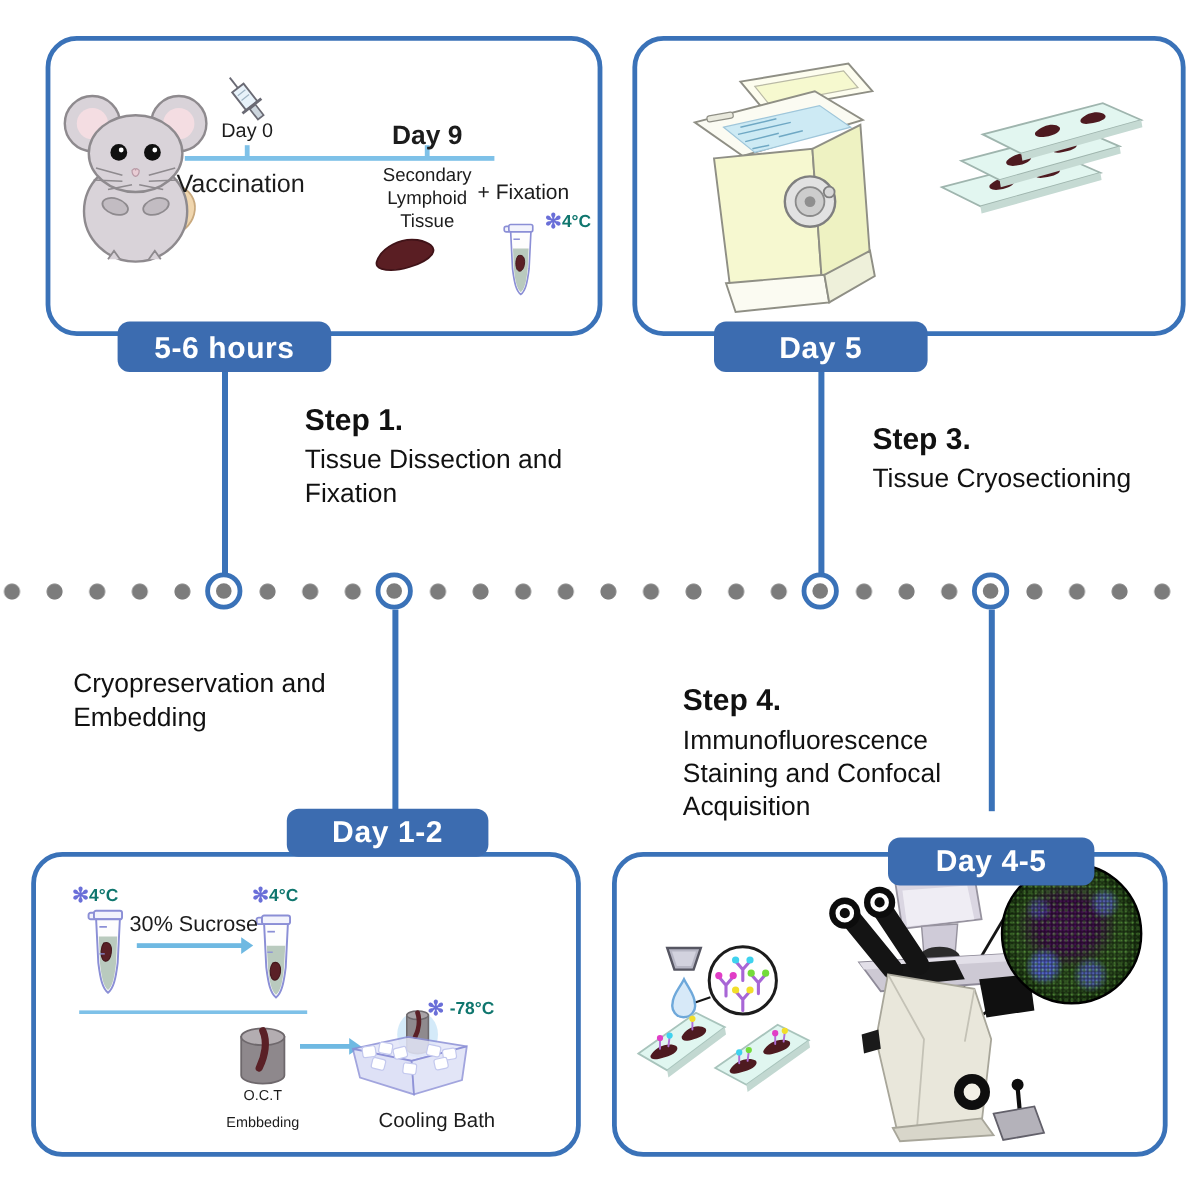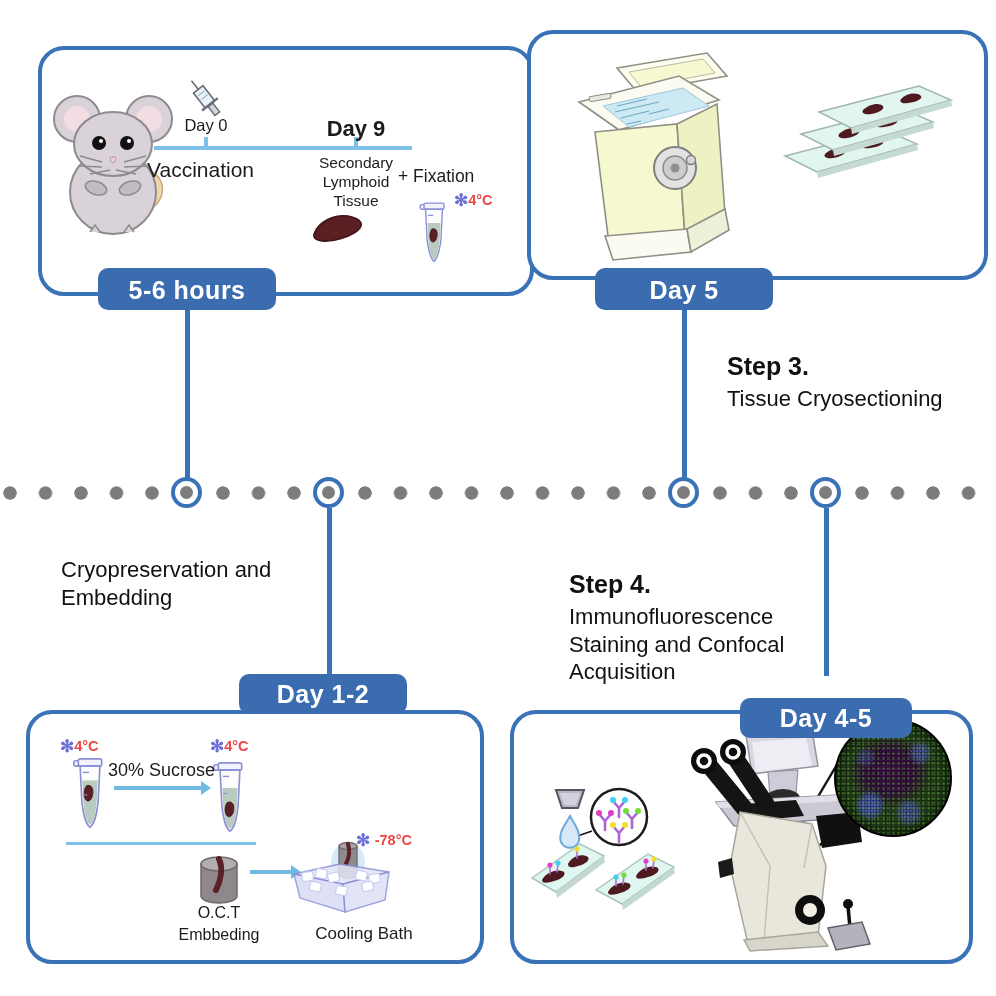--- a/index.html
+++ b/index.html
@@ -1,20 +1,20 @@
 <!DOCTYPE html>
 <html><head>
 <meta charset="utf-8">
 <style>
   html,body{margin:0;padding:0;background:#fff;}
   #fig{position:relative;width:996px;height:996px;background:#fff;overflow:hidden;
        font-family:"Liberation Sans",sans-serif;color:#1c1c1c;}
   
   .panel{position:absolute;background:#fff;border:4.5px solid #3a72b8;border-radius:26px;z-index:1;}
-  #p1{left:38px;top:46px;width:456px;height:242px;padding-left:32px;}
+  #p1{left:38px;top:30px;width:456px;height:242px;}
   #p2{left:527px;top:30px;width:453px;height:242px;}
   #p3{left:26px;top:710px;width:450px;height:246px;}
   #p4{left:510px;top:710px;width:455px;height:246px;}
   
   .badge{position:absolute;background:#3c6cb0;color:#fff;font-weight:bold;font-size:25px;
          text-align:center;border-radius:10px;z-index:4;letter-spacing:.5px;}
   #b1{left:98px;top:268px;width:178px;height:42px;line-height:44px;}
   #b2{left:595px;top:268px;width:178px;height:42px;line-height:44px;}
   #b3{left:239px;top:674px;width:168px;height:40px;line-height:40px;}
   #b4{left:740px;top:674px;width:172px;height:40px;line-height:40px;margin-top:24px;}
@@ -38,39 +38,39 @@
   .step .t{font-size:25px;font-weight:bold;margin:0 0 4px 0;color:#111;}
   .step .d{font-size:22px;line-height:1.25;color:#111;}
   #s1{left:254px;top:336px;width:250px;}
   #s2{left:61px;top:556px;width:245px;}
   #s3{left:727px;top:352px;width:250px;}
   #s4{left:569px;top:570px;width:252px;}
   
   .lbl{position:absolute;white-space:nowrap;}
   .ctr{text-align:center;}
   .snow{color:#6a6fd8;font-size:17px;font-weight:bold;vertical-align:-1px;}
-  .temp{font-size:14.5px;font-weight:600;color:#ef4444;text-align:right;}
+  .temp{font-size:14.5px;font-weight:600;color:#0f766e;text-align:right;}
   .arrow{position:absolute;height:3.5px;background:#6fb9e2;}
   .arrow::after{content:"";position:absolute;right:-9px;top:-5.5px;border-left:10px solid #6fb9e2;
         border-top:7px solid rgba(0,0,0,0);border-bottom:7px solid rgba(0,0,0,0);}
   svg{position:absolute;overflow:visible;}
   
   #p1-line{position:absolute;left:112px;top:96px;width:258px;height:3.5px;background:#7ec1e8;}
   .tick{position:absolute;top:87px;width:3.5px;height:10px;background:#7ec1e8;}
   #p1-day0{left:133px;top:66px;width:62px;font-size:16.5px;}
   #p1-day9{left:283px;top:66px;width:62px;font-size:22px;font-weight:bold;}
   #p1-vacc{left:105px;top:108px;font-size:21px;}
   #p1-sec{left:264px;top:103px;width:100px;font-size:15.5px;line-height:19px;white-space:normal;}
   #p1-fix{left:356px;top:116px;font-size:17.5px;}
   #p1-snow{left:412px;top:140px;}
   
   #p3-snow1{left:30px;top:22px;} #p3-snow2{left:180px;top:22px;} #p3-snow3{left:326px;top:116px;}
   #p3-suc{left:78px;top:46px;width:104px;font-size:18px;}
   #p3-div{position:absolute;left:36px;top:128px;width:190px;height:2.5px;background:#7ec1e8;}
-  #p3-oct{left:126px;top:188px;width:126px;font-size:16px;line-height:22px;white-space:normal;}
+  #p3-oct{left:126px;top:188px;width:126px;font-size:12px;line-height:22px;white-space:normal;}
   #p3-cool{left:264px;top:210px;width:140px;font-size:17px;}
   
   #confocal{position:absolute;left:320px;top:5px;width:114px;height:114px;border-radius:50%;
     border:2.5px solid #000;z-index:3;
     background-color:#143008;
     background-image:
       radial-gradient(rgba(0,0,0,0.45) 1px,rgba(0,0,0,0) 1.6px),
       radial-gradient(rgba(135,225,95,0.42) 1.1px,rgba(0,0,0,0) 1.8px),
       radial-gradient(circle at 30% 74%,rgba(90,105,235,0.85) 0,rgba(90,105,235,0.85) 8px,rgba(90,105,235,0) 16px),
       radial-gradient(circle at 64% 80%,rgba(95,105,235,0.7) 0,rgba(95,105,235,0.7) 7px,rgba(95,105,235,0) 15px),
@@ -93,20 +93,24 @@
   <div class="ring" id="r1"></div>
   <div class="ring" id="r2"></div>
   <div class="ring" id="r3"></div>
   <div class="ring" id="r4"></div>
 
   <div class="badge" id="b1">5-6 hours</div>
   <div class="badge" id="b2">Day 5</div>
   <div class="badge" id="b3">Day 1-2</div>
   <div class="badge" id="b4">Day 4-5</div>
 
+  <div class="step" id="s1">
+    <p class="t">Step 1.</p>
+    <div class="d">Tissue Dissection and Fixation</div>
+  </div>
   <div class="step" id="s2">
     <div class="d">Cryopreservation and Embedding</div>
   </div>
   <div class="step" id="s3">
     <p class="t">Step 3.</p>
     <div class="d">Tissue Cryosectioning</div>
   </div>
   <div class="step" id="s4">
     <p class="t">Step 4.</p>
     <div class="d">Immunofluorescence Staining and Confocal Acquisition</div>

